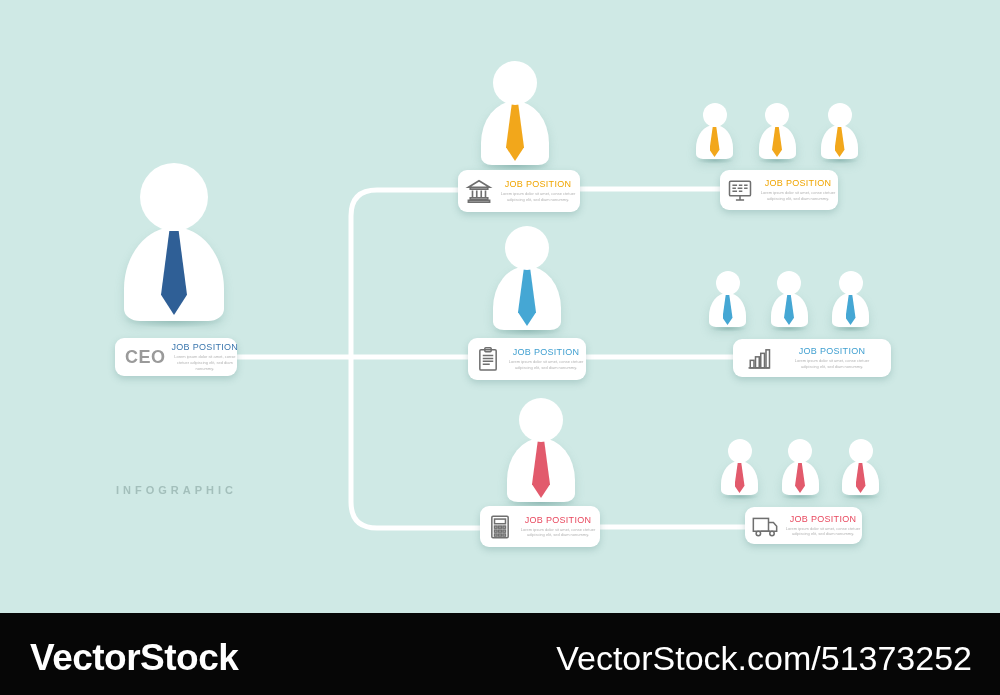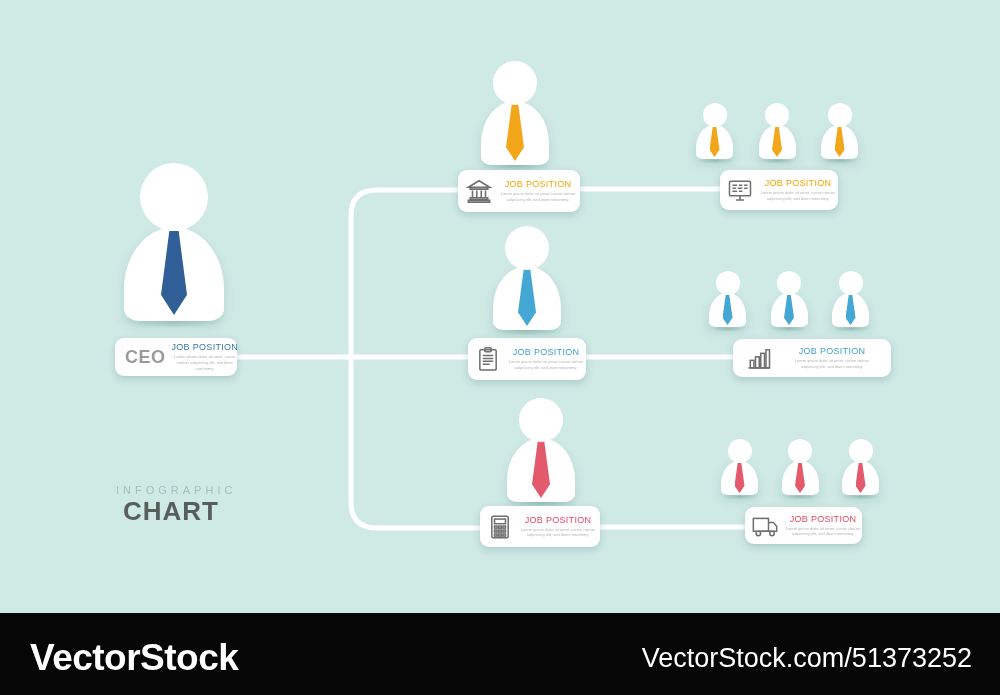--- a/index.html
+++ b/index.html
@@ -61,30 +61,30 @@
   .card .desc { font-size: 4px; color: #b3b3b3; line-height: 1.45; margin-top: 1px; width: 76px; }
   .ceo-name { font-size: 18px; font-weight: bold; color: #9a9a9a; letter-spacing: .5px; padding-left: 4px; }
 
   .label-ceo    { color: var(--label-ceo, #3a76ad); }
   .label-yellow { color: var(--label-yellow, #f0a500); }
   .label-blue   { color: var(--label-blue, #3f9fd0); }
   .label-red    { color: var(--label-red, #e8485e); }
 
   
   .title-block { position: absolute; left: 116px; top: 484px; z-index: 3; }
-  .title-eyebrow { font-size: 11px; letter-spacing: 4px; color: var(--title-light, #a3bfbb); font-weight: normal; }
+  .title-eyebrow { font-size: 11px; letter-spacing: 4px; color: var(--title-light, #a3bfbb); font-weight: bold; }
   .title-line1 { font-size: 26px; color: var(--title-dark, #575f5c); letter-spacing: 1px; margin-top: 3px; font-weight: bold; }
   .title-line2 { font-size: 26px; color: var(--title-dark, #575f5c); letter-spacing: 1px; margin-left: 7px; font-weight: bold; }
 
   
   .footer { position: absolute; left: 0; bottom: 0; width: 1000px; height: 82px;
     background: var(--footer-bg, #060606); z-index: 5; display: flex; align-items: center; justify-content: space-between;
     padding: 8px 28px 0 30px; }
   .footer .logo { color: var(--footer-text, #fff); font-size: 37px; letter-spacing: -0.5px; font-weight: bold; }
-  .footer .credit { color: var(--footer-text, #fff); font-size: 27px; letter-spacing: 0; }
+  .footer .credit { color: var(--footer-text, #fff); font-size: 34px; letter-spacing: 0; }
 
   svg.ic { display: block; }
 </style>
 </head>
 <body>
 
 <div class="stage">
   <div class="canvas">
 
     <svg class="connectors" width="1000" height="613" viewBox="0 0 1000 613">
@@ -314,21 +314,20 @@
         </svg>
       </span>
       <div class="txt">
         <div class="pos label-red">JOB POSITION</div>
         <div class="desc">Lorem ipsum dolor sit amet, conse ctetuer adipiscing elit, sed diam nonummy.</div>
       </div>
     </div>
 
     <div class="title-block">
       <div class="title-eyebrow">INFOGRAPHIC</div>
-      <div class="title-line2">CHART</div>
     </div>
   </div>
 
   <div class="footer">
     <div class="logo">VectorStock</div>
     <div class="credit">VectorStock.com/51373252</div>
   </div>
 </div>
 
 </body></html>

